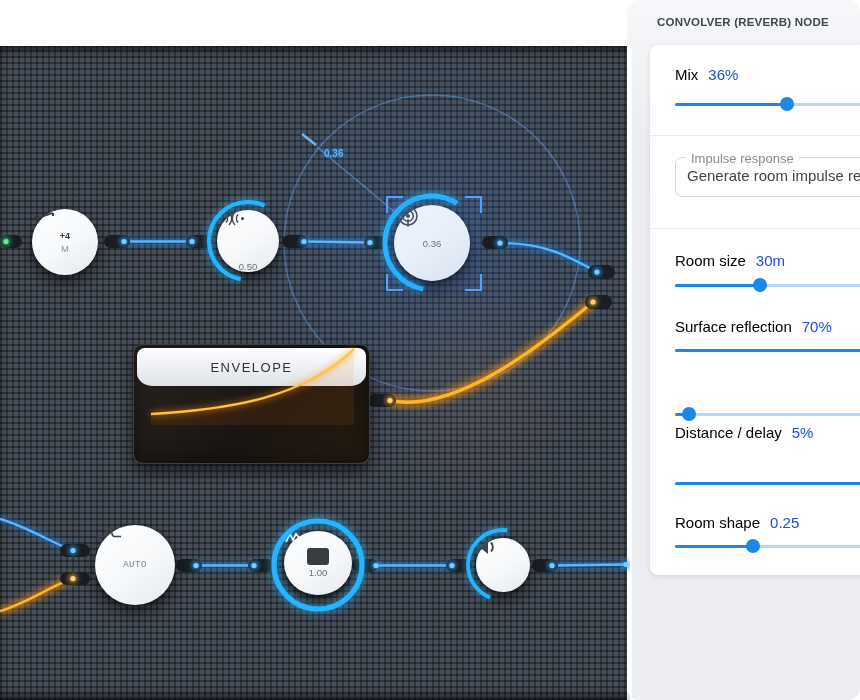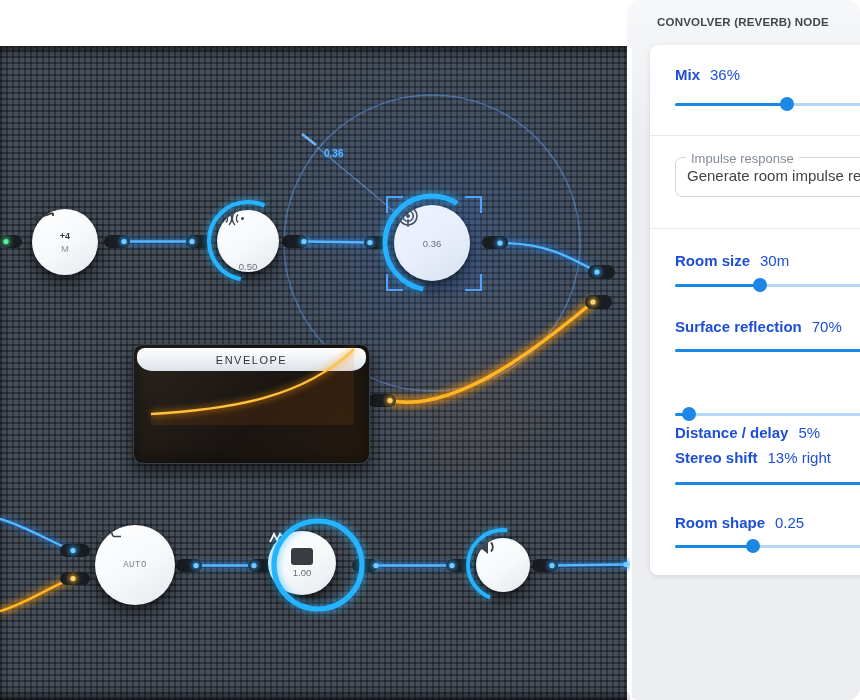--- a/index.html
+++ b/index.html
@@ -30,40 +30,40 @@
   .nsmall{font-size:9px;color:#33383e;font-weight:bold;}
   .nm{font-size:9.5px;color:#8a9097;}
   .nauto{font-size:9px;color:#7c838b;letter-spacing:0.5px;font-family:Liberation Mono, monospace;}
   .shaper-chip{width:22px;height:17px;background:#383d44;border-radius:3px;
     display:flex;align-items:center;justify-content:center;}
 
   .envelope{position:absolute;left:133px;top:298px;width:235px;height:118px;z-index:3;
     background:linear-gradient(135deg,#2a241e 0%,#1a1512 55%,#241a10 100%);
     border-radius:10px;border:1px solid #3a4046;
     box-shadow:0 8px 16px rgba(0,0,0,0.55), inset 0 0 18px rgba(0,0,0,0.5);}
-  .env-head{position:absolute;left:3px;right:3px;top:3px;height:23px;
+  .env-head{position:absolute;left:3px;right:3px;top:3px;height:38px;
     background:linear-gradient(#ffffff,#dde2e8);
     border-radius:8px 8px 16px 16px / 8px 8px 13px 13px;
     display:flex;align-items:center;justify-content:center;
-    font-size:11px;letter-spacing:1.5px;color:#2f3338;}
+    font-size:13px;letter-spacing:1.5px;color:#2f3338;}
   .env-body-svg{position:absolute;left:4px;top:30px;}
 
   .ring-label{position:absolute;left:324px;top:102px;z-index:5;font-size:10px;font-weight:bold;
     color:#58b6ff;text-shadow:0 0 6px rgba(60,150,255,0.9);}
 
   
   .panel{position:absolute;left:627px;top:0;width:233px;height:700px;
     background:linear-gradient(#f7f8fa, #ecedf0 140px, #eceef1 100%);border-radius:12px;}
   .panel-edge{position:absolute;left:0;top:46px;width:5px;height:654px;background:rgba(255,255,255,0.85);}
   .panel-title{position:absolute;left:30px;top:16px;font-size:11.5px;font-weight:bold;
     color:#42474d;letter-spacing:0.2px;white-space:nowrap;}
   .card{position:absolute;left:23px;top:45px;width:372px;height:530px;background:#fff;
     border-radius:8px;box-shadow:0 1px 5px rgba(25,30,40,0.12);}
   .lblrow{position:absolute;left:25px;display:flex;gap:10px;font-size:15px;white-space:nowrap;}
-  .lblrow .lab{color:#1d4ed8;font-weight:bold;} .lblrow .val{color:#1d4ed8;}
+  .lblrow .lab{color:#000000;} .lblrow .val{color:#1d4ed8;}
   .slider{position:absolute;left:25px;width:310px;height:14px;}
   .slider .track{position:absolute;left:0;right:0;top:6px;height:2.5px;background:#b3d7f7;border-radius:2px;}
   .slider .fill{position:absolute;left:0;top:6px;height:2.5px;width:var(--pct);background:#1c87e5;border-radius:2px;}
   .slider .handle{position:absolute;top:7px;left:var(--pct);width:14px;height:14px;border-radius:50%;
     background:#1c87e5;transform:translate(-50%,-50%);}
   .divider{position:absolute;left:0;right:0;height:1px;background:#e9eaec;}
   .select{position:absolute;left:25px;top:112px;width:325px;height:38px;border:1.3px solid #d3d7dc;
     border-radius:7px;background:#fff;}
   .select .float{position:absolute;top:-7px;left:10px;background:#fff;padding:0 5px;
     font-size:13px;color:#838b95;white-space:nowrap;}
@@ -220,21 +220,21 @@
     <div class="nval">0.36</div>
   </div>
 
   <div class="node" style="left:95px;top:479px;width:80px;height:80px;">
     <svg width="28" height="15">
       <path d="M2,11.5 H9 C11.5,11.5 11,4 14,4 C17,4 16.5,11.5 19,11.5 H26" stroke="#3f444b" stroke-width="1.7" fill="none"></path>
     </svg>
     <div class="nauto">AUTO</div>
   </div>
 
-  <div class="node" style="left:268px;top:485px;width:68px;height:64px;">
+  <div class="node" style="left:284px;top:485px;width:68px;height:64px;">
     <div class="shaper-chip">
       <svg width="18" height="13">
           <polyline points="2,11 6,3 9,9 12,3 16,8" stroke="#fff" stroke-width="1.8" fill="none"></polyline>
         </svg>
     </div>
     <div class="nval">1.00</div>
   </div>
 
   <div class="node" style="left:476px;top:492px;width:54px;height:54px;">
     <svg width="24" height="18">
@@ -314,24 +314,20 @@
     <div class="lblrow" style="top:339px;margin-top:40px;">
       <span class="lab">Distance / delay</span>
       <span class="val">5%</span>
     </div>
     <div class="slider" style="top: 362px; --pct: 4.5%;">
       <div class="track"></div>
       <div class="fill"></div>
       <div class="handle"></div>
     </div>
 
-    <div class="lblrow" style="top:404px;">
-      <span class="lab">Stereo shift</span>
-      <span class="val">13% right</span>
-    </div>
     <div class="slider" style="top: 431px; --pct: 62%;">
       <div class="track"></div>
       <div class="fill"></div>
 
     </div>
 
     <div class="lblrow" style="top:469px;">
       <span class="lab">Room shape</span>
       <span class="val">0.25</span>
     </div>

